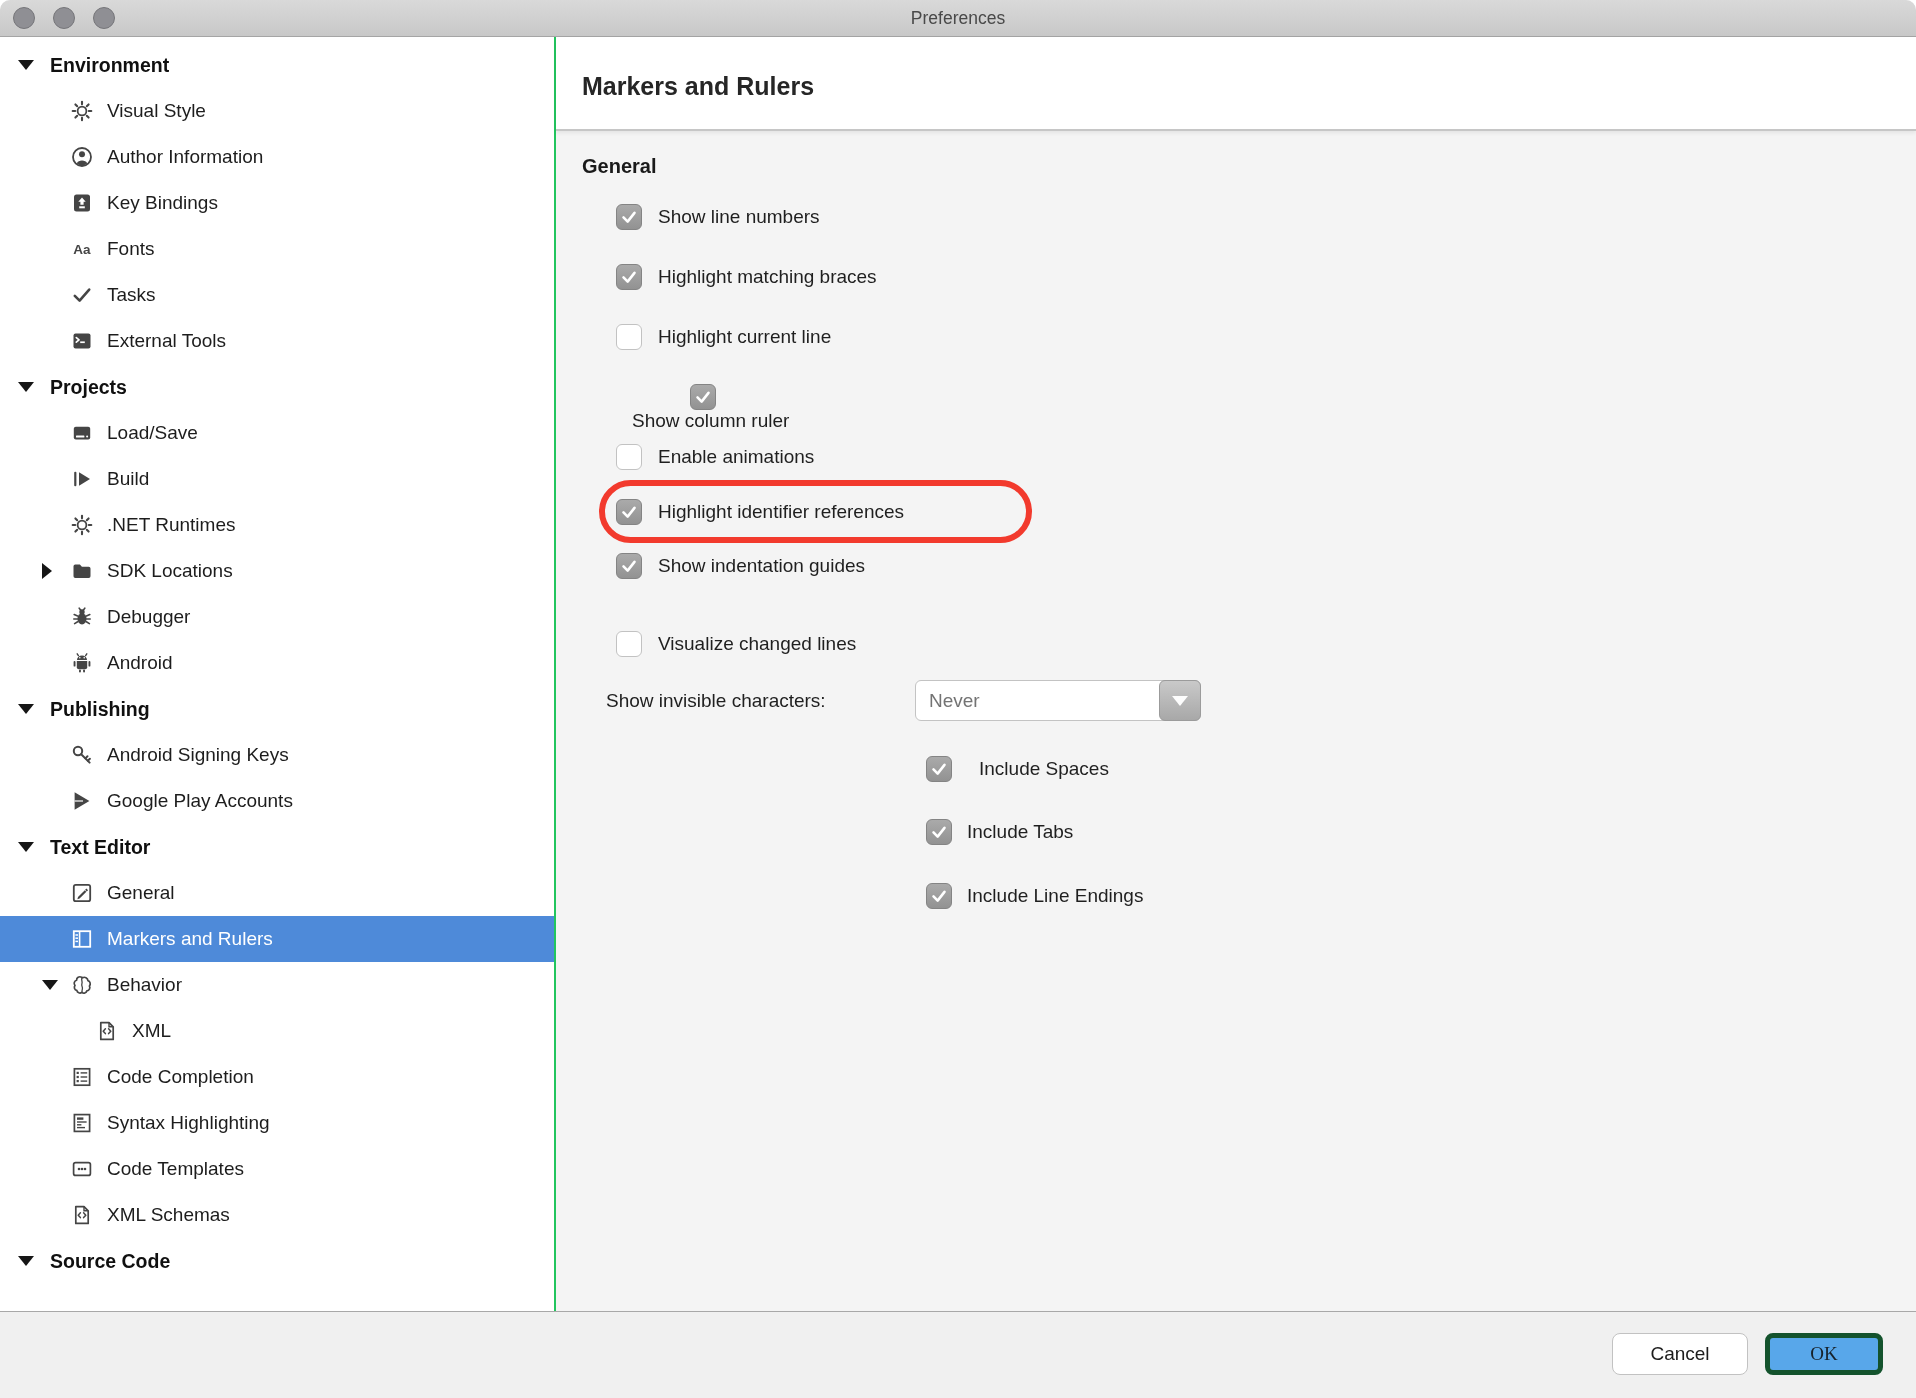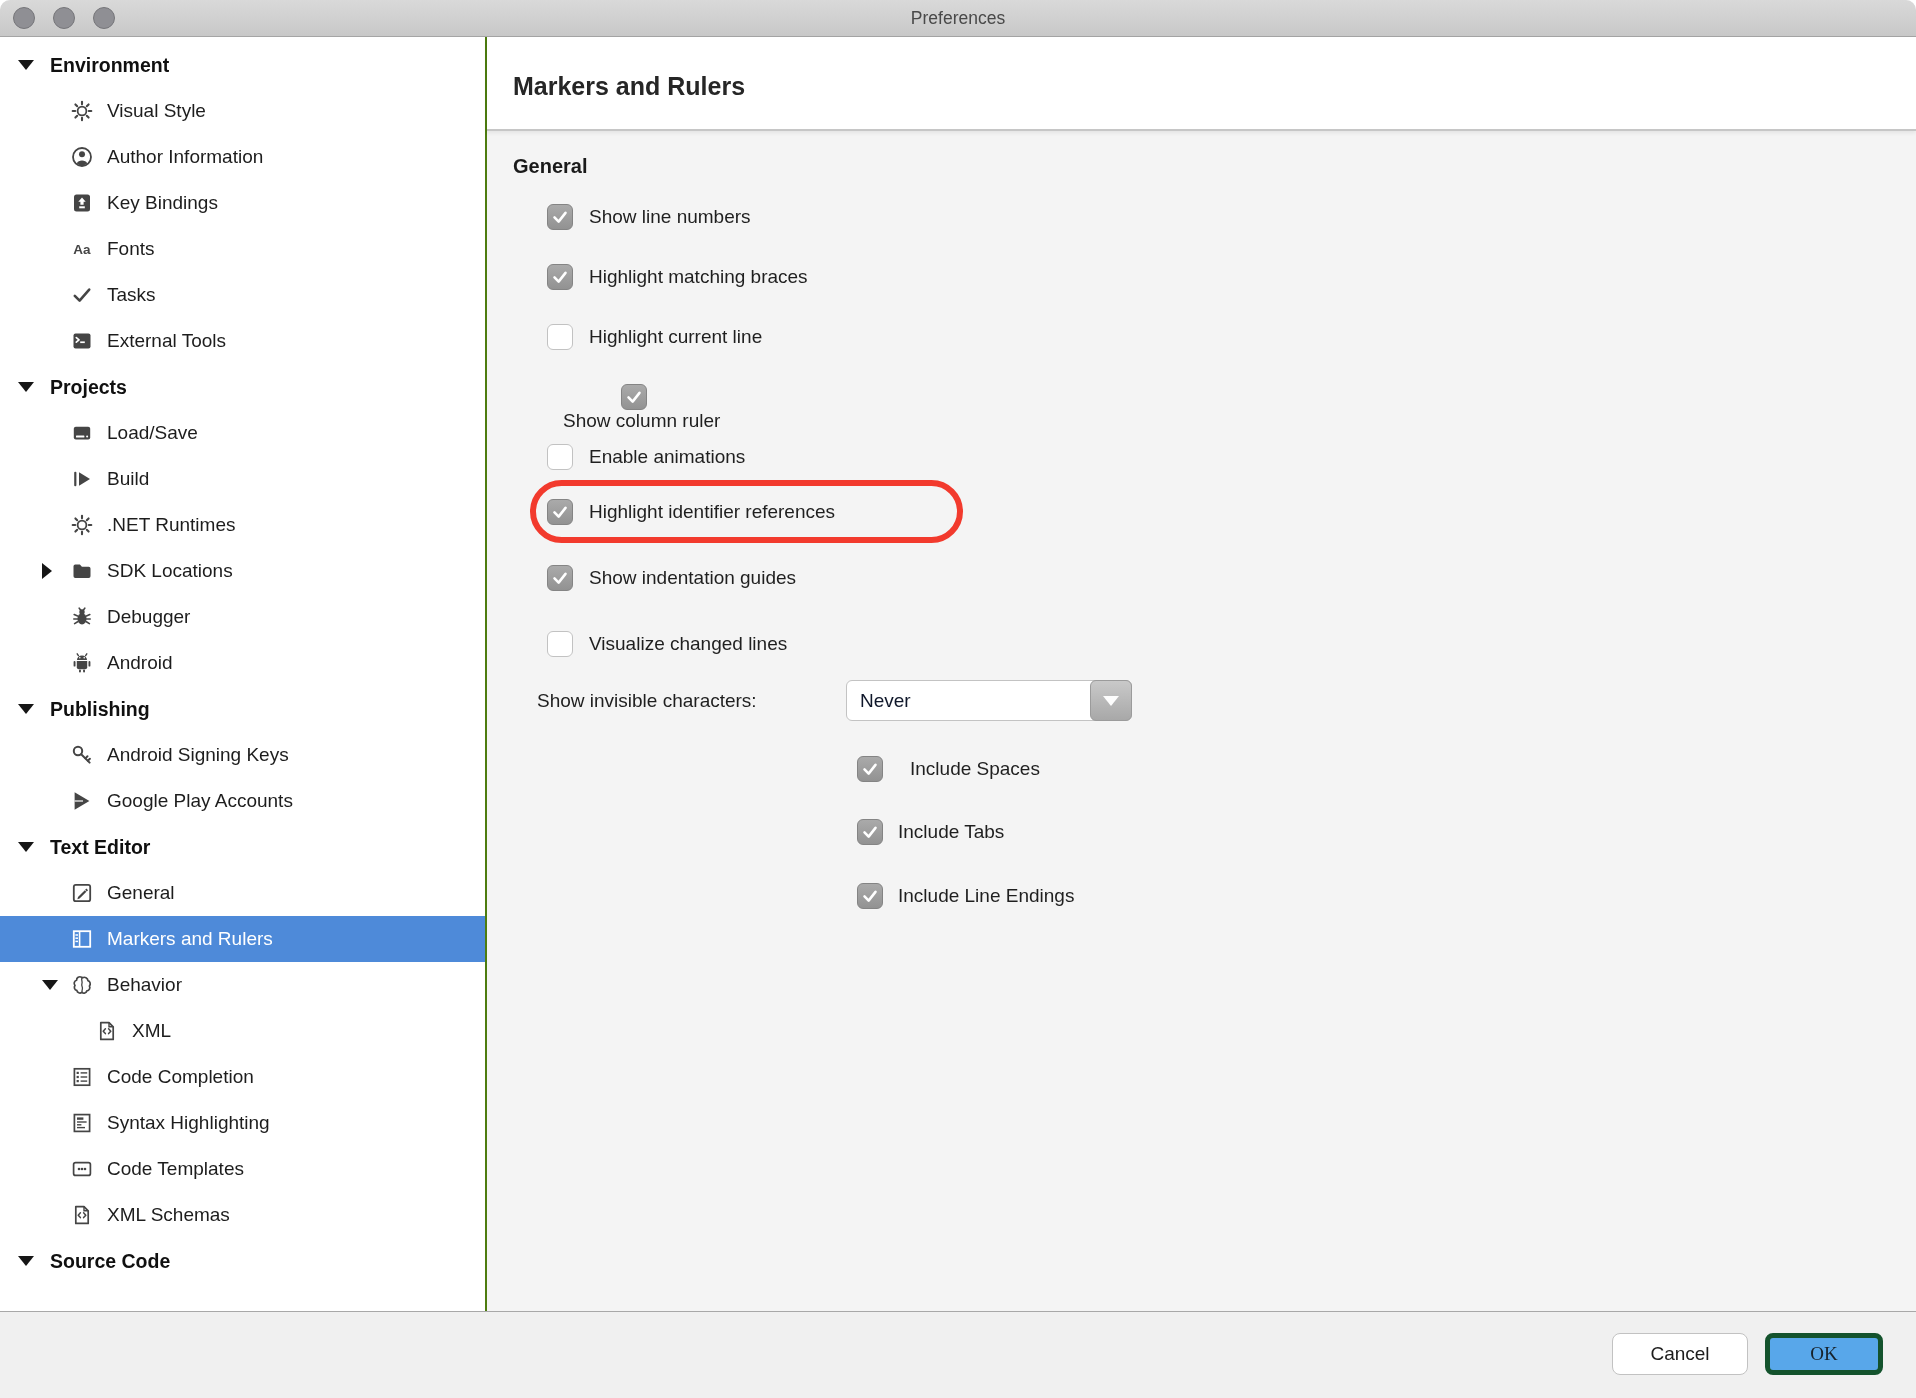--- a/index.html
+++ b/index.html
@@ -12,21 +12,21 @@
   .titlebar { position: relative; height: 37px;
     background: linear-gradient(#d9d9d9, #c8c8c8);
     border-bottom: 1px solid #a5a5a5; }
   .lights { position: absolute; left: 13px; top: 0; height: 36px; display: flex; align-items: center; gap: 18px; }
   .light { width: 22px; height: 22px; border-radius: 50%; background: #8f8f94; border: 1px solid #757579; }
   .win-title { position: absolute; left: 0; right: 0; top: 0; height: 36px; display: flex;
     align-items: center; justify-content: center; font-size: 17.5px; font-weight: 500; color: #494949; }
 
   
   .main { position: absolute; top: 37px; left: 0; right: 0; bottom: 87px; display: flex; }
-  .sidebar { width: 487px; background: #fff; border-right: 2px solid #4d7c0f; overflow: hidden;
+  .sidebar { width: 556px; background: #fff; border-right: 2px solid #22c55e; overflow: hidden;
     padding-top: 5px; flex: none; }
   .sb-row { position: relative; height: 46px; display: flex; align-items: center; color: #1d1d1d; cursor: default; }
   .sb-row.selected { background: var(--selection, #4e8ad9); color: #fff; }
   .sb-row.selected .sb-label, .sb-row.selected .sb-icon { color: #fff; }
   .sb-label { font-size: 19px; margin-left: 13px; white-space: nowrap; }
   .sb-header .sb-label { font-size: 19.5px; font-weight: 700; color: #101010; margin-left: 16px; }
   .sb-icon { width: 24px; height: 24px; margin-left: 70px; color: #454545; flex: none; }
   .sb-icon.indent2 { margin-left: 95px; }
   .sb-icon svg { display: block; }
   .tri { width: 0; height: 0; flex: none; }
@@ -53,21 +53,21 @@
     display: flex; align-items: center; justify-content: center; }
   .cb.checked svg { display: block; }
 
   .annotation-ring { position: absolute; left: 43px; top: 347px; width: 433px; height: 63px;
     border: 6px solid var(--annotation, #f23a2d); border-radius: 32px; pointer-events: none; }
 
   .invisible-label { position: absolute; left: 50px; top: 547px; height: 41px; display: flex;
     align-items: center; font-size: 19px; color: #1f1f1f; }
   .combo { position: absolute; left: 359px; top: 547px; width: 286px; height: 41px;
     background: #fff; border: 1px solid #c3c3c3; border-radius: 6px; display: flex; align-items: center; }
-  .combo-value { font-size: 19px; color: #0f172a; padding-left: 13px; }
+  .combo-value { font-size: 19px; color: #737373; padding-left: 13px; }
   .combo-btn { position: absolute; right: -1px; top: -1px; width: 42px; height: 41px;
     background: linear-gradient(#c9c9c9, #a8a8a8); border: 1px solid #9b9b9b; border-radius: 6px;
     display: flex; align-items: center; justify-content: center; }
   .combo-arrow { width: 0; height: 0; border-left: 8px solid transparent; border-right: 8px solid transparent;
     border-top: 10px solid #fdfdfd; }
 
   
   .footer { position: absolute; left: 0; right: 0; bottom: 0; height: 87px; background: #f0f0f0;
     border-top: 1px solid #a8a8a8; padding-left: 36px; }
   .btn { position: absolute; top: 21px; height: 42px; border-radius: 8px; font-size: 19px;
@@ -424,21 +424,21 @@
             </div>
             <div class="annotation-ring"></div>
             <div class="cb-row" style="top: 366px;">
               <span class="cb checked">
                 <svg width="22" height="22" viewBox="0 0 24 24">
                   <path d="M6 12.5 L10.5 17 L18 7.5" stroke="#fff" stroke-width="2.8" fill="none" stroke-linecap="round" stroke-linejoin="round"></path>
                 </svg>
               </span>
               <span class="cb-label">Highlight identifier references</span>
             </div>
-            <div class="cb-row" style="top: 432px;">
+            <div class="cb-row" style="top: 420px;">
               <span class="cb checked">
                 <svg width="22" height="22" viewBox="0 0 24 24">
                   <path d="M6 12.5 L10.5 17 L18 7.5" stroke="#fff" stroke-width="2.8" fill="none" stroke-linecap="round" stroke-linejoin="round"></path>
                 </svg>
               </span>
               <span class="cb-label">Show indentation guides</span>
             </div>
             <div class="cb-row" style="top: 498px;">
               <span class="cb"></span>
               <span class="cb-label">Visualize changed lines</span>

